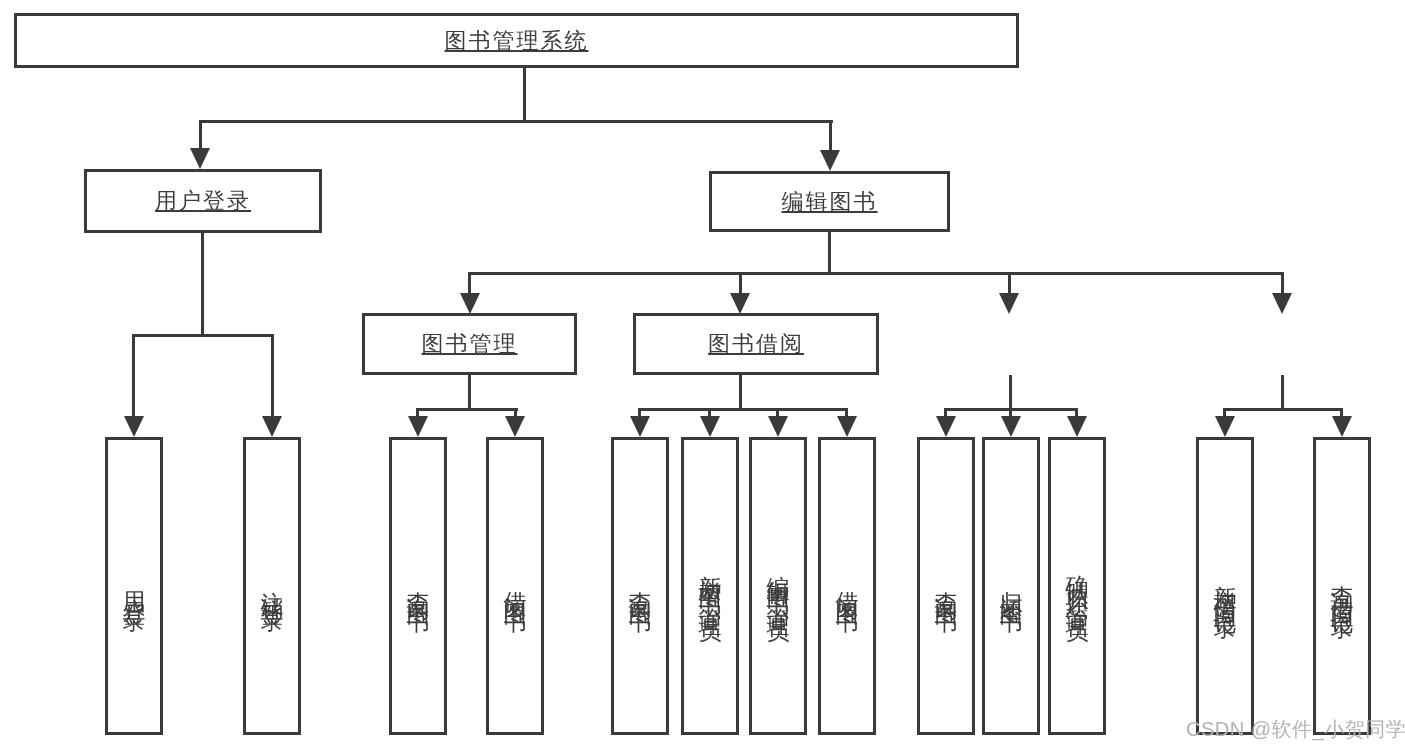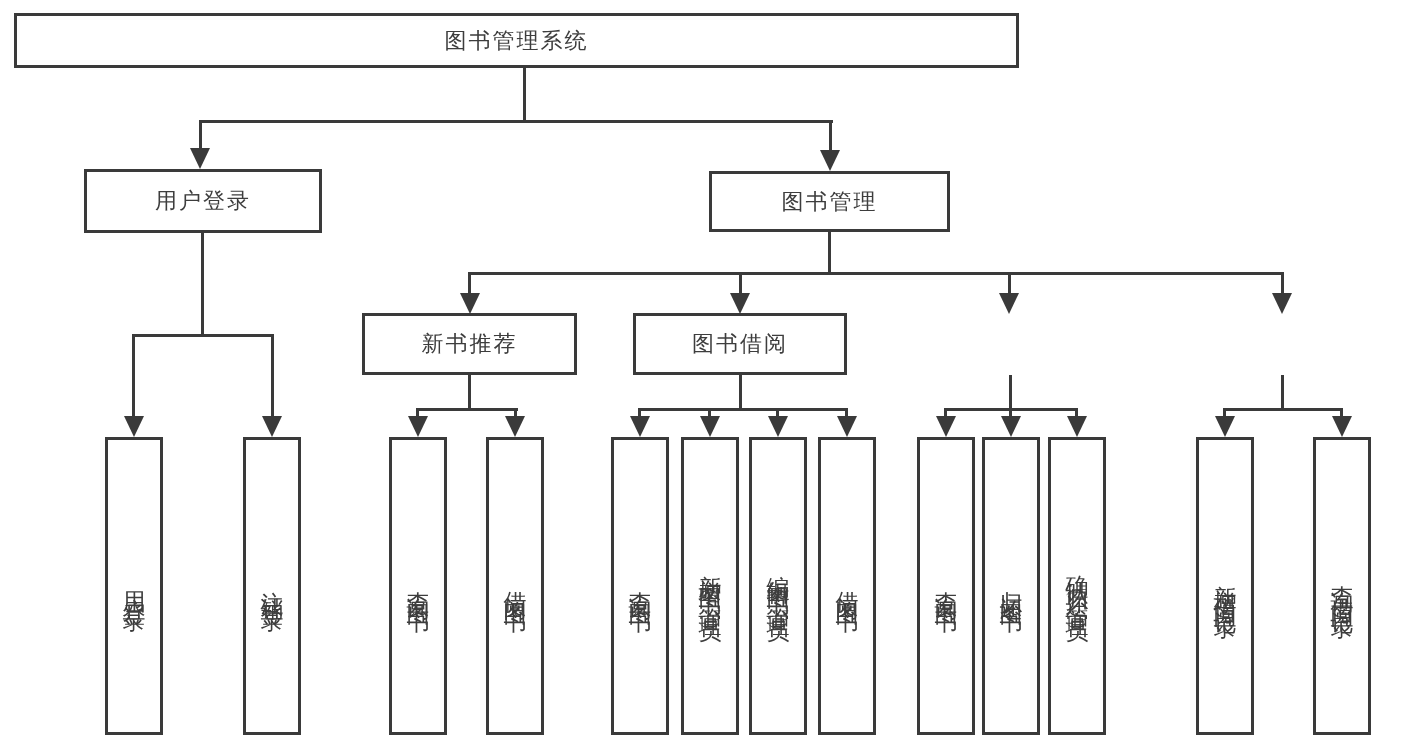--- a/index.html
+++ b/index.html
@@ -6,21 +6,21 @@
     --line:#3a3a3a;
     --text:#3d3d3d;
     --bg:#ffffff;
     --wm:#b3b3b3;
   }
   html,body{margin:0;padding:0;}
   body{font-family:"Liberation Sans",sans-serif;background:var(--bg);}
   .canvas{position:relative;width:1405px;height:747px;background:var(--bg);overflow:hidden;}
   .box{position:absolute;box-sizing:border-box;border:3px solid var(--line);background:var(--bg);
        display:flex;align-items:center;justify-content:center;}
-  .hlabel{font-size:22px;color:var(--text);letter-spacing:2px;white-space:nowrap;}
+  .hlabel{font-size:22px;color:var(--text);letter-spacing:2px;white-space:nowrap;text-decoration:underline;}
   .vlabel{writing-mode:vertical-rl;text-orientation:mixed;font-size:23px;color:var(--text);
           letter-spacing:0.28em;line-height:1;white-space:nowrap;}
   .line{position:absolute;background:var(--line);}
   .head{position:absolute;width:0;height:0;border-left:10px solid transparent;
         border-right:10px solid transparent;border-top:21px solid var(--line);}
   .watermark{position:absolute;left:1186px;top:716px;font-size:20px;color:var(--wm);
              z-index:5;white-space:nowrap;letter-spacing:0.5px;}
 </style>
 </head>
 <body>
@@ -28,27 +28,27 @@
 <div class="canvas">
 
   <div class="box" style="left:14px;top:13px;width:1005px;height:55px;">
     <span class="hlabel">图书管理系统</span>
   </div>
 
   <div class="box" style="left:84px;top:169px;width:238px;height:64px;">
     <span class="hlabel">用户登录</span>
   </div>
   <div class="box" style="left:709px;top:171px;width:241px;height:61px;">
-    <span class="hlabel">图书管理</span>
+    <span class="hlabel">编辑图书</span>
   </div>
 
   <div class="box" style="left:362px;top:313px;width:215px;height:62px;">
-    <span class="hlabel">新书推荐</span>
+    <span class="hlabel">图书管理</span>
   </div>
-  <div class="box" style="left:633px;top:313px;width:214px;height:62px;">
+  <div class="box" style="left:633px;top:313px;width:246px;height:62px;">
     <span class="hlabel">图书借阅</span>
   </div>
 
   <div class="box" style="left:105px;top:437px;width:58px;height:298px;">
     <span class="vlabel">用户登录</span>
   </div>
   <div class="box" style="left:243px;top:437px;width:58px;height:298px;">
     <span class="vlabel">注销登录</span>
   </div>
 
@@ -141,14 +141,15 @@
   <div class="line" style="left:1075px;top:408px;width:3px;height:12px;"></div>
   <div class="head" style="left:1067px;top:416px;"></div>
 
   <div class="line" style="left:1281px;top:375px;width:3px;height:36px;"></div>
   <div class="line" style="left:1224px;top:408px;width:119px;height:3px;"></div>
   <div class="line" style="left:1223px;top:408px;width:3px;height:12px;"></div>
   <div class="head" style="left:1215px;top:416px;"></div>
   <div class="line" style="left:1340px;top:408px;width:3px;height:12px;"></div>
   <div class="head" style="left:1332px;top:416px;"></div>
 
+  <div class="watermark">CSDN @软件_小贺同学</div>
 
 </div>
 
 </body></html>

